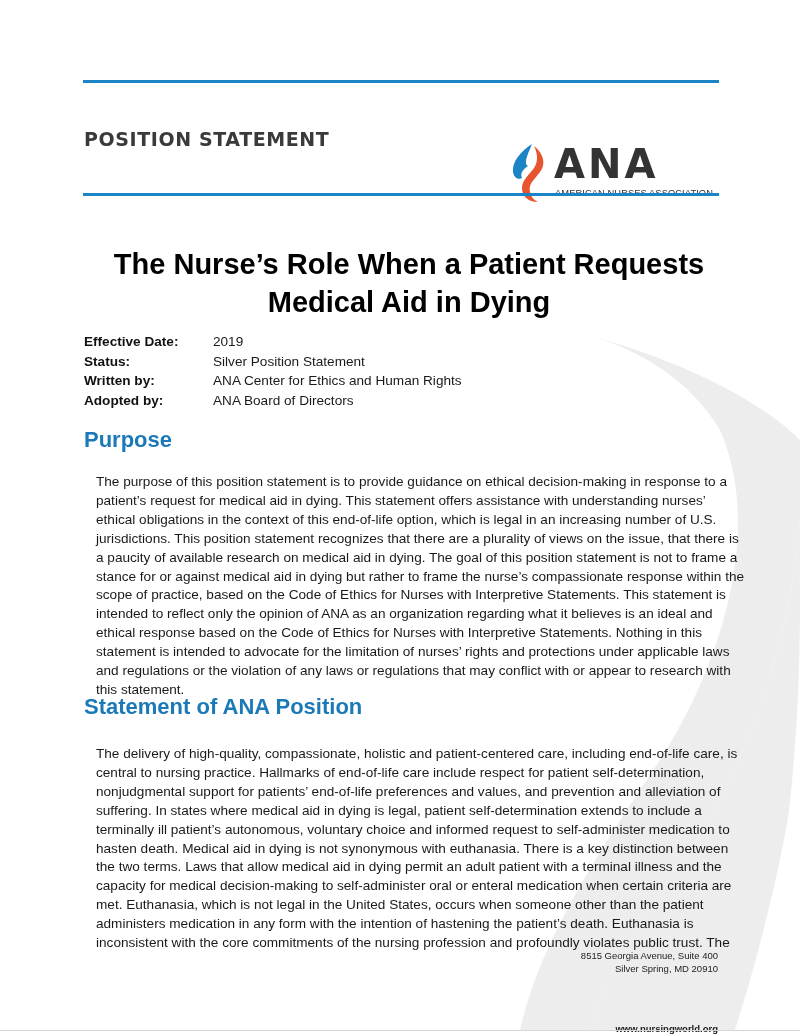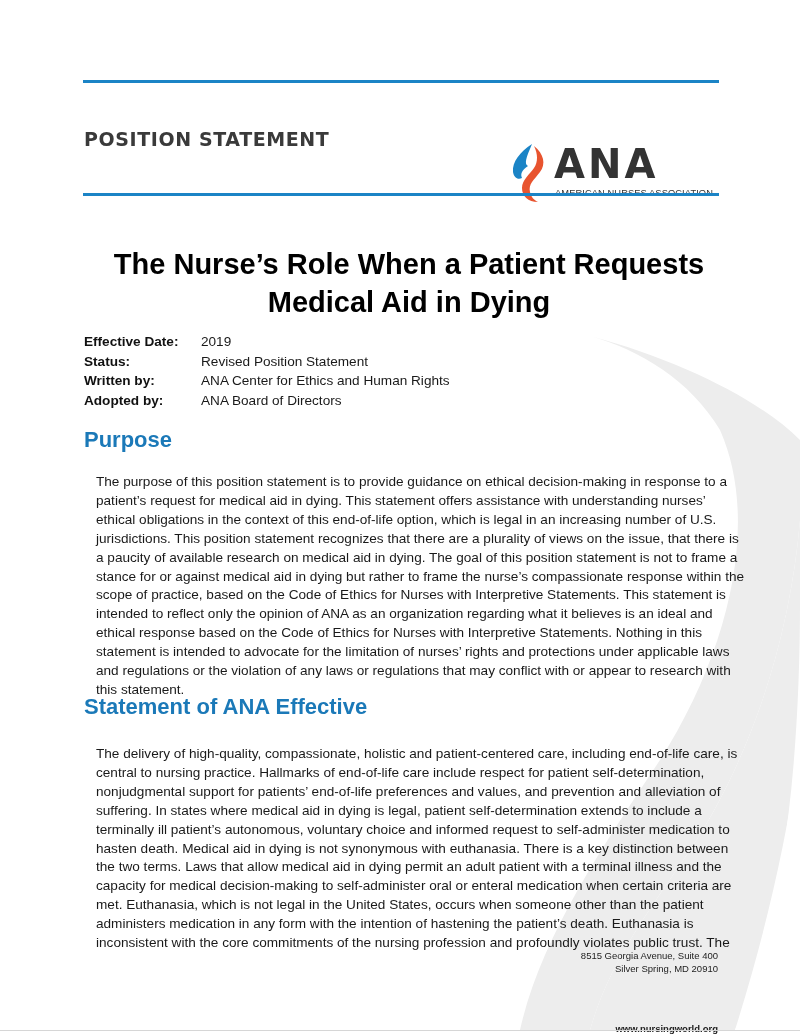--- a/index.html
+++ b/index.html
@@ -93,21 +93,21 @@
       color: #000000;
       margin: 9px;
     }
     .meta {
       position: absolute;
       left: 84px;
       top: 332px;
       font-size: 13.6px;
       line-height: 19.5px;
     }
-    .meta-row { display: flex; }
+    .meta-row { display: flex; gap: 12px; }
     .meta-label {
       width: 117px;
       font-weight: bold;
       color: #111111;
     }
     .meta-value { color: #1a1a1a; }
     .section-heading {
       position: absolute;
       left: 84px;
       margin: 0;
@@ -192,21 +192,21 @@
     <span>Medical Aid in Dying</span>
   </h1>
 
   <div class="meta">
     <div class="meta-row">
       <span class="meta-label">Effective Date:</span>
       <span class="meta-value">2019</span>
     </div>
     <div class="meta-row">
       <span class="meta-label">Status:</span>
-      <span class="meta-value">Revised Position Statement</span>
+      <span class="meta-value">Silver Position Statement</span>
     </div>
     <div class="meta-row">
       <span class="meta-label">Written by:</span>
       <span class="meta-value">ANA Center for Ethics and Human Rights</span>
     </div>
     <div class="meta-row">
       <span class="meta-label">Adopted by:</span>
       <span class="meta-value">ANA Board of Directors</span>
     </div>
   </div>
@@ -220,21 +220,21 @@
     <span class="line">a paucity of available research on medical aid in dying. The goal of this position statement is not to frame a</span>
     <span class="line">stance for or against medical aid in dying but rather to frame the nurse’s compassionate response within the</span>
     <span class="line">scope of practice, based on the Code of Ethics for Nurses with Interpretive Statements. This statement is</span>
     <span class="line">intended to reflect only the opinion of ANA as an organization regarding what it believes is an ideal and</span>
     <span class="line">ethical response based on the Code of Ethics for Nurses with Interpretive Statements. Nothing in this</span>
     <span class="line">statement is intended to advocate for the limitation of nurses’ rights and protections under applicable laws</span>
     <span class="line">and regulations or the violation of any laws or regulations that may conflict with or appear to research with</span>
     <span class="line">this statement.</span>
   </p>
 
-  <h2 class="section-heading h-position">Statement of ANA Effective</h2>
+  <h2 class="section-heading h-position">Statement of ANA Position</h2>
   <p class="para p-position">
     <span class="line">The delivery of high-quality, compassionate, holistic and patient-centered care, including end-of-life care, is</span>
     <span class="line">central to nursing practice. Hallmarks of end-of-life care include respect for patient self-determination,</span>
     <span class="line">nonjudgmental support for patients’ end-of-life preferences and values, and prevention and alleviation of</span>
     <span class="line">suffering. In states where medical aid in dying is legal, patient self-determination extends to include a</span>
     <span class="line">terminally ill patient’s autonomous, voluntary choice and informed request to self-administer medication to</span>
     <span class="line">hasten death. Medical aid in dying is not synonymous with euthanasia. There is a key distinction between</span>
     <span class="line">the two terms. Laws that allow medical aid in dying permit an adult patient with a terminal illness and the</span>
     <span class="line">capacity for medical decision-making to self-administer oral or enteral medication when certain criteria are</span>
     <span class="line">met. Euthanasia, which is not legal in the United States, occurs when someone other than the patient</span>

